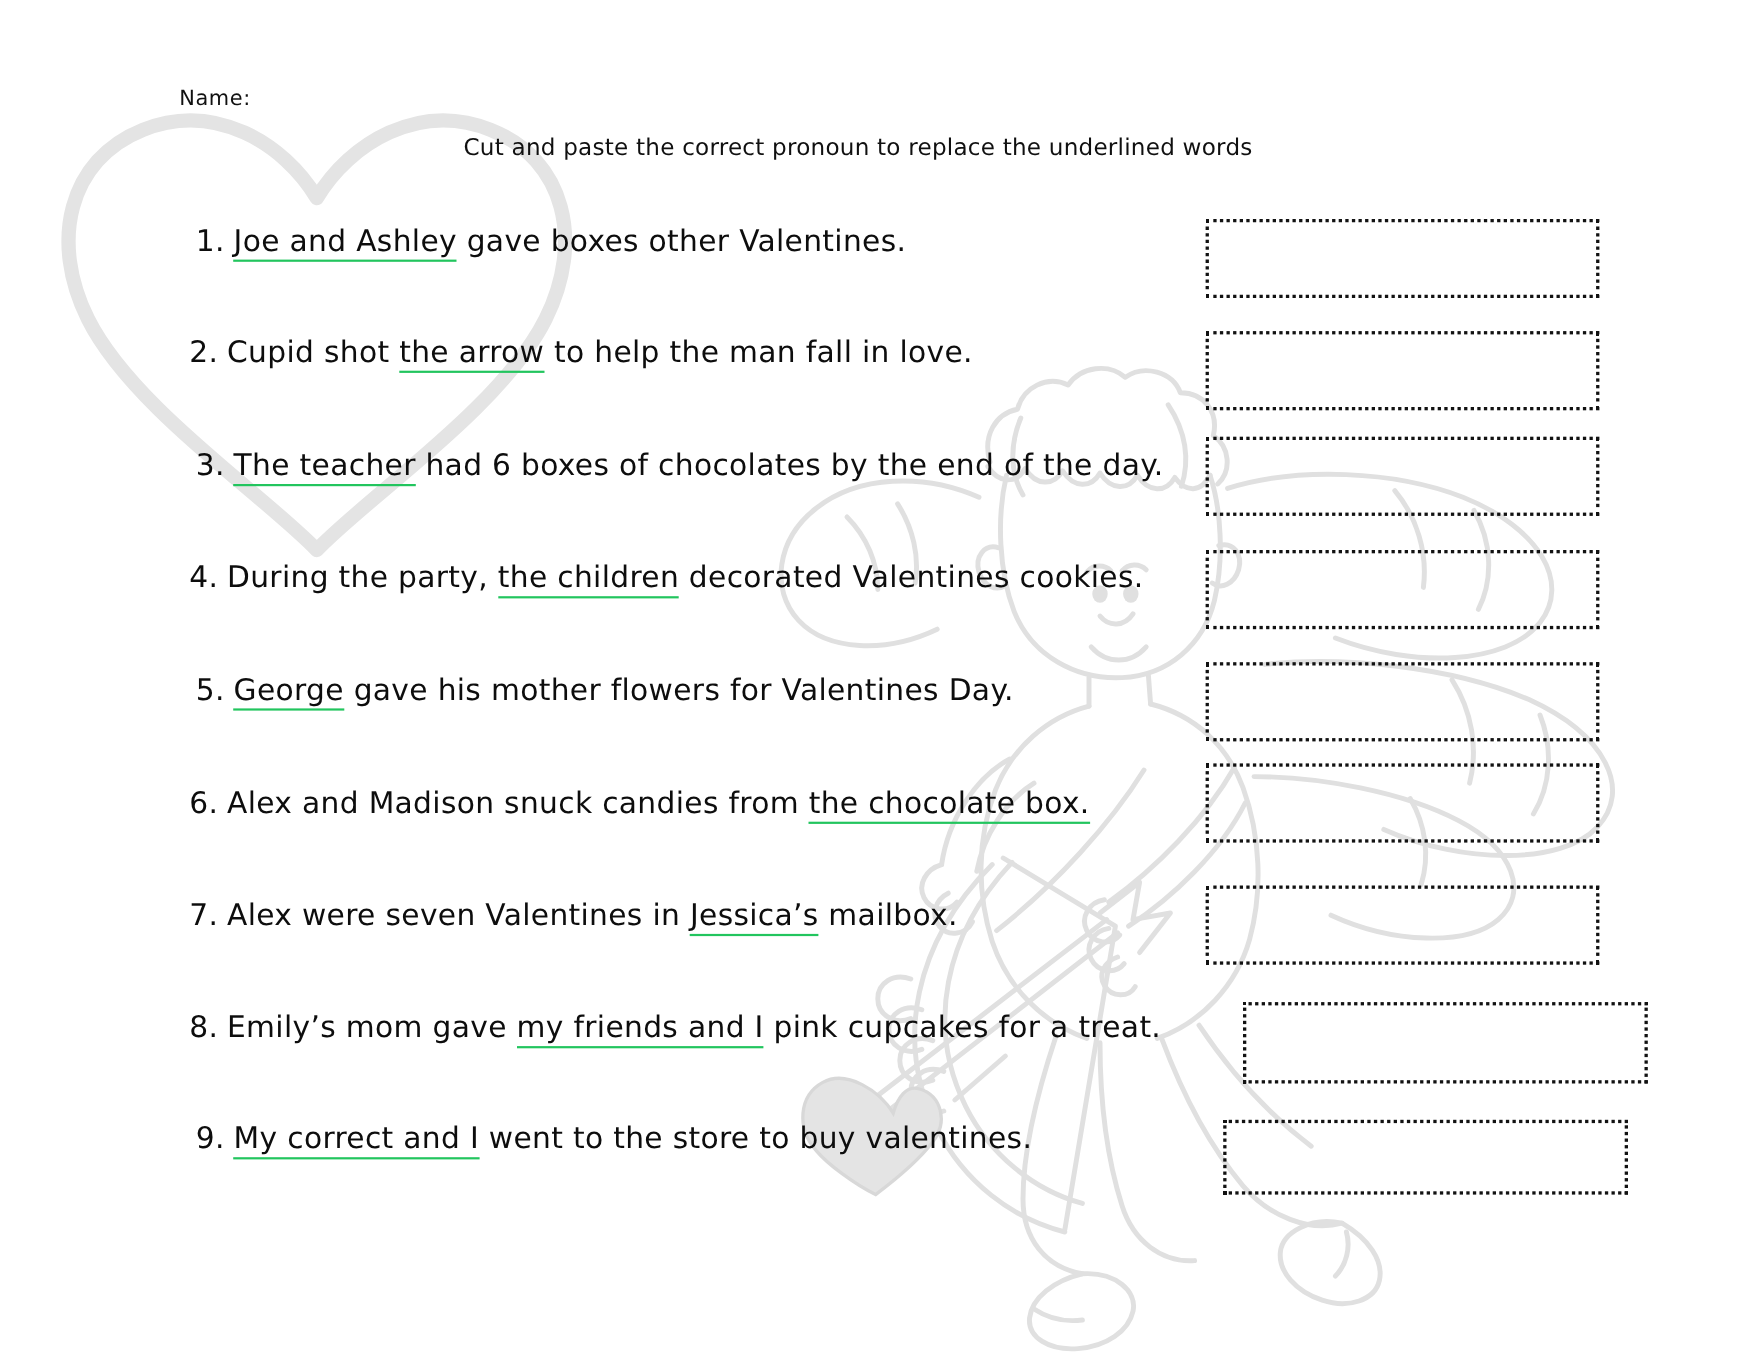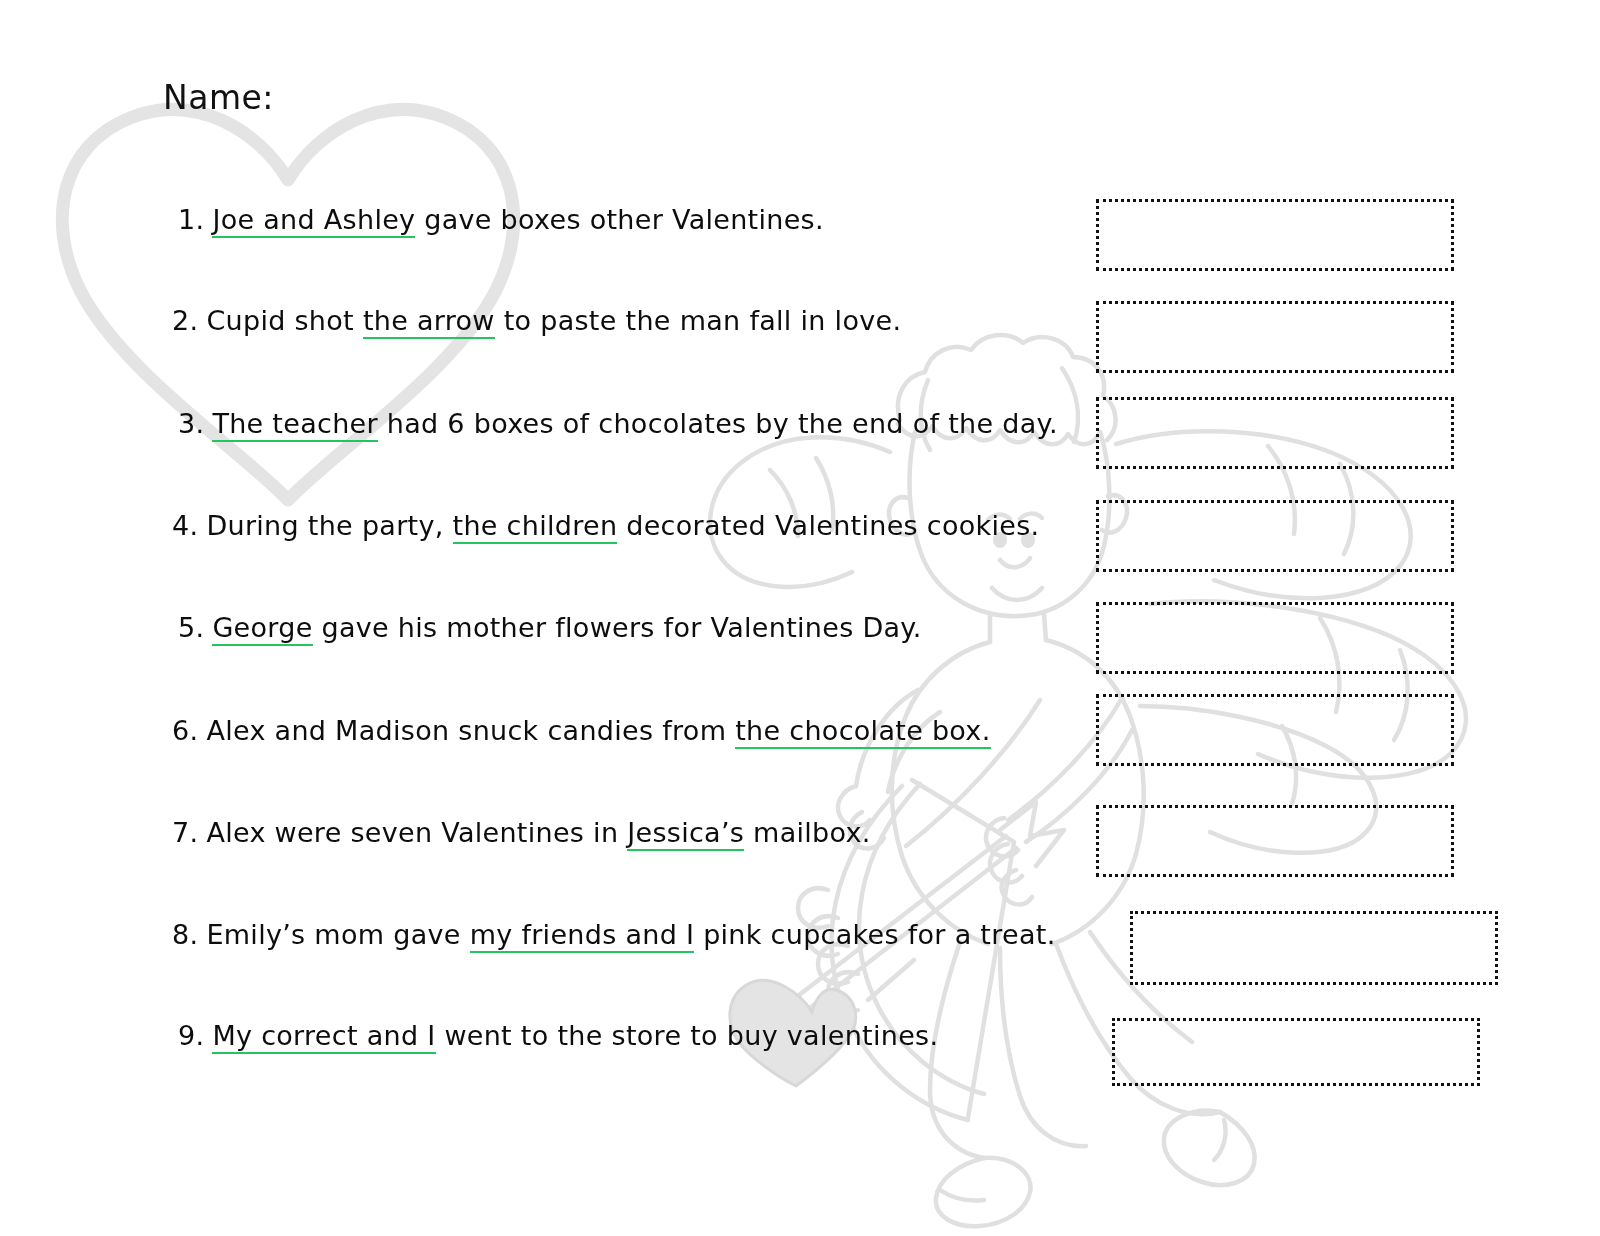--- a/index.html
+++ b/index.html
@@ -23,21 +23,21 @@
     width: 1600px; height: 1236px;
     pointer-events: none;
     z-index: 1;
   }
 
   
   .name-label {
     position: absolute;
     left: 163px;
     top: 78px;
-    font-size: 33px;
+    font-size: 19px;
     letter-spacing: 0.5px;
     color: #111111;
     z-index: 3;
     white-space: nowrap;
   }
   .title {
     position: absolute;
     left: 400px;
     top: 70px;
     width: 760px;
@@ -252,24 +252,25 @@
                C 752 1058, 776 1076, 796 1086
                C 812 1074, 836 1054, 848 1038
                C 862 1020, 856 996, 836 990
                C 824 986, 816 998, 812 1012 Z" fill="#e4e4e4" stroke="#d8d8d8" stroke-width="3"></path>
     </g>
   </svg>
 
   <div class="name-label">Name:</div>
 
 
+  <div class="subtitle">Cut and paste the correct pronoun to replace the underlined words</div>
 
   <div id="questions-root">
       <div class="q" style="left: 178px; top: 205px;"><span class="num">1.</span><u>Joe and Ashley</u><span> gave boxes other Valentines.</span></div>
-      <div class="q" style="left: 172px; top: 306px;"><span class="num">2.</span><span>Cupid shot </span><u>the arrow</u><span> to paste the man fall in love.</span></div>
+      <div class="q" style="left: 172px; top: 306px;"><span class="num">2.</span><span>Cupid shot </span><u>the arrow</u><span> to help the man fall in love.</span></div>
       <div class="q" style="left: 178px; top: 409px;"><span class="num">3.</span><u>The teacher</u><span> had 6 boxes of chocolates by the end of the day.</span></div>
       <div class="q" style="left: 172px; top: 511px;"><span class="num">4.</span><span>During the party, </span><u>the children</u><span> decorated Valentines cookies.</span></div>
       <div class="q" style="left: 178px; top: 613px;"><span class="num">5.</span><u>George</u><span> gave his mother flowers for Valentines Day.</span></div>
       <div class="q" style="left: 172px; top: 716px;"><span class="num">6.</span><span>Alex and Madison snuck candies from </span><u>the chocolate box.</u></div>
       <div class="q" style="left: 172px; top: 818px;"><span class="num">7.</span><span>Alex were seven Valentines in </span><u>Jessica’s</u><span> mailbox.</span></div>
       <div class="q" style="left: 172px; top: 920px;"><span class="num">8.</span><span>Emily’s mom gave </span><u>my friends and I</u><span> pink cupcakes for a treat.</span></div>
       <div class="q" style="left: 178px; top: 1021px;"><span class="num">9.</span><u>My correct and I</u><span> went to the store to buy valentines.</span></div>
     </div>
 
   <div id="boxes-root">

